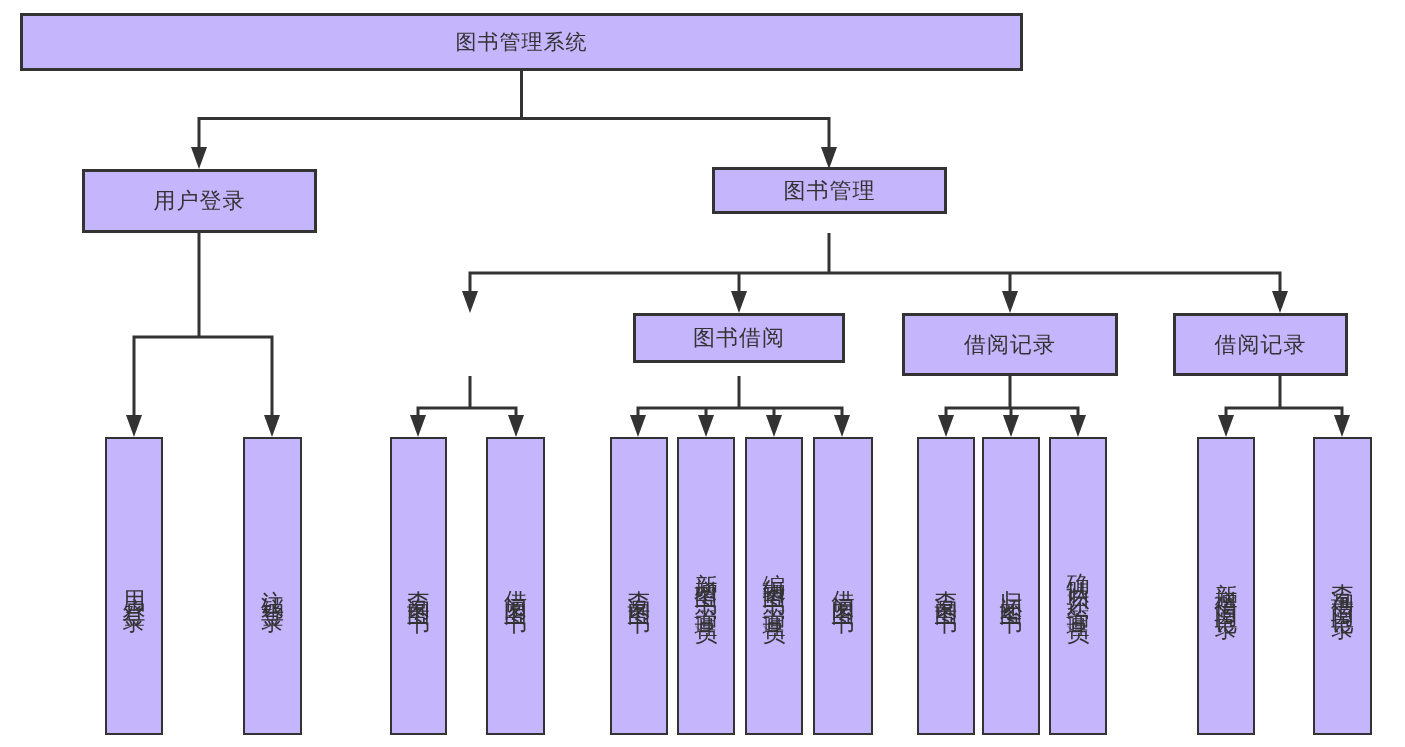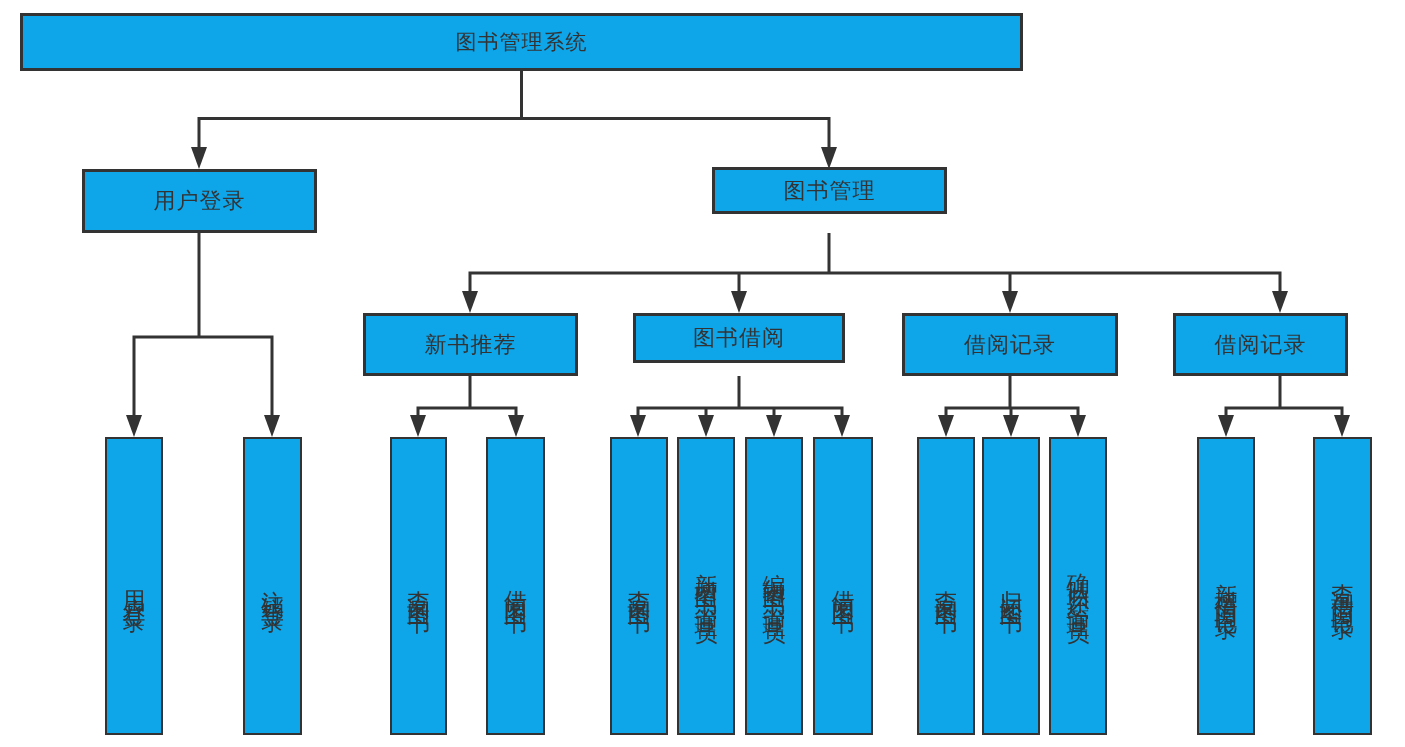--- a/index.html
+++ b/index.html
@@ -7,21 +7,21 @@
     position:relative;
     width:1405px;height:747px;
     background:#ffffff;
     font-family:"Liberation Sans","DejaVu Sans",sans-serif;
     overflow:hidden;
   }
   .wires{position:absolute;left:0;top:0;z-index:0;}
   .node{
     position:absolute;
     box-sizing:border-box;
-    background:#0ea5e9;
+    background:#c4b5fd;
     border:3px solid #333333;
     color:#333333;
     display:flex;
     align-items:center;
     justify-content:center;
     z-index:1;
   }
   .node.h{font-size:22px;letter-spacing:1px;white-space:nowrap;}
   .node.root{font-size:21px;}
   .node.v{
@@ -92,21 +92,20 @@
     <use href="#ah" x="1078" y="437"></use>
     <use href="#ah" x="1226" y="437"></use>
       <use href="#ah" x="1342" y="437"></use>
   </svg>
 
   <div class="node h root" style="left:20px;top:13px;width:1003px;height:58px">图书管理系统</div>
 
   <div class="node h" style="left:82px;top:169px;width:235px;height:64px">用户登录</div>
   <div class="node h" style="left:712px;top:167px;width:235px;height:47px">图书管理</div>
 
-  <div class="node h" style="left:363px;top:313px;width:215px;height:63px">新书推荐</div>
   <div class="node h" style="left:633px;top:313px;width:212px;height:50px">图书借阅</div>
   <div class="node h" style="left:902px;top:313px;width:216px;height:63px">借阅记录</div>
   <div class="node h" style="left:1173px;top:313px;width:175px;height:63px">借阅记录</div>
 
   <div class="node v" style="left:105px;top:437px;width:58px;height:298px">用户登录</div>
   <div class="node v" style="left:243px;top:437px;width:59px;height:298px">注销登录</div>
 
   <div class="node v" style="left:390px;top:437px;width:57px;height:298px">查询图书</div>
   <div class="node v" style="left:486px;top:437px;width:59px;height:298px">借阅图书</div>
 

